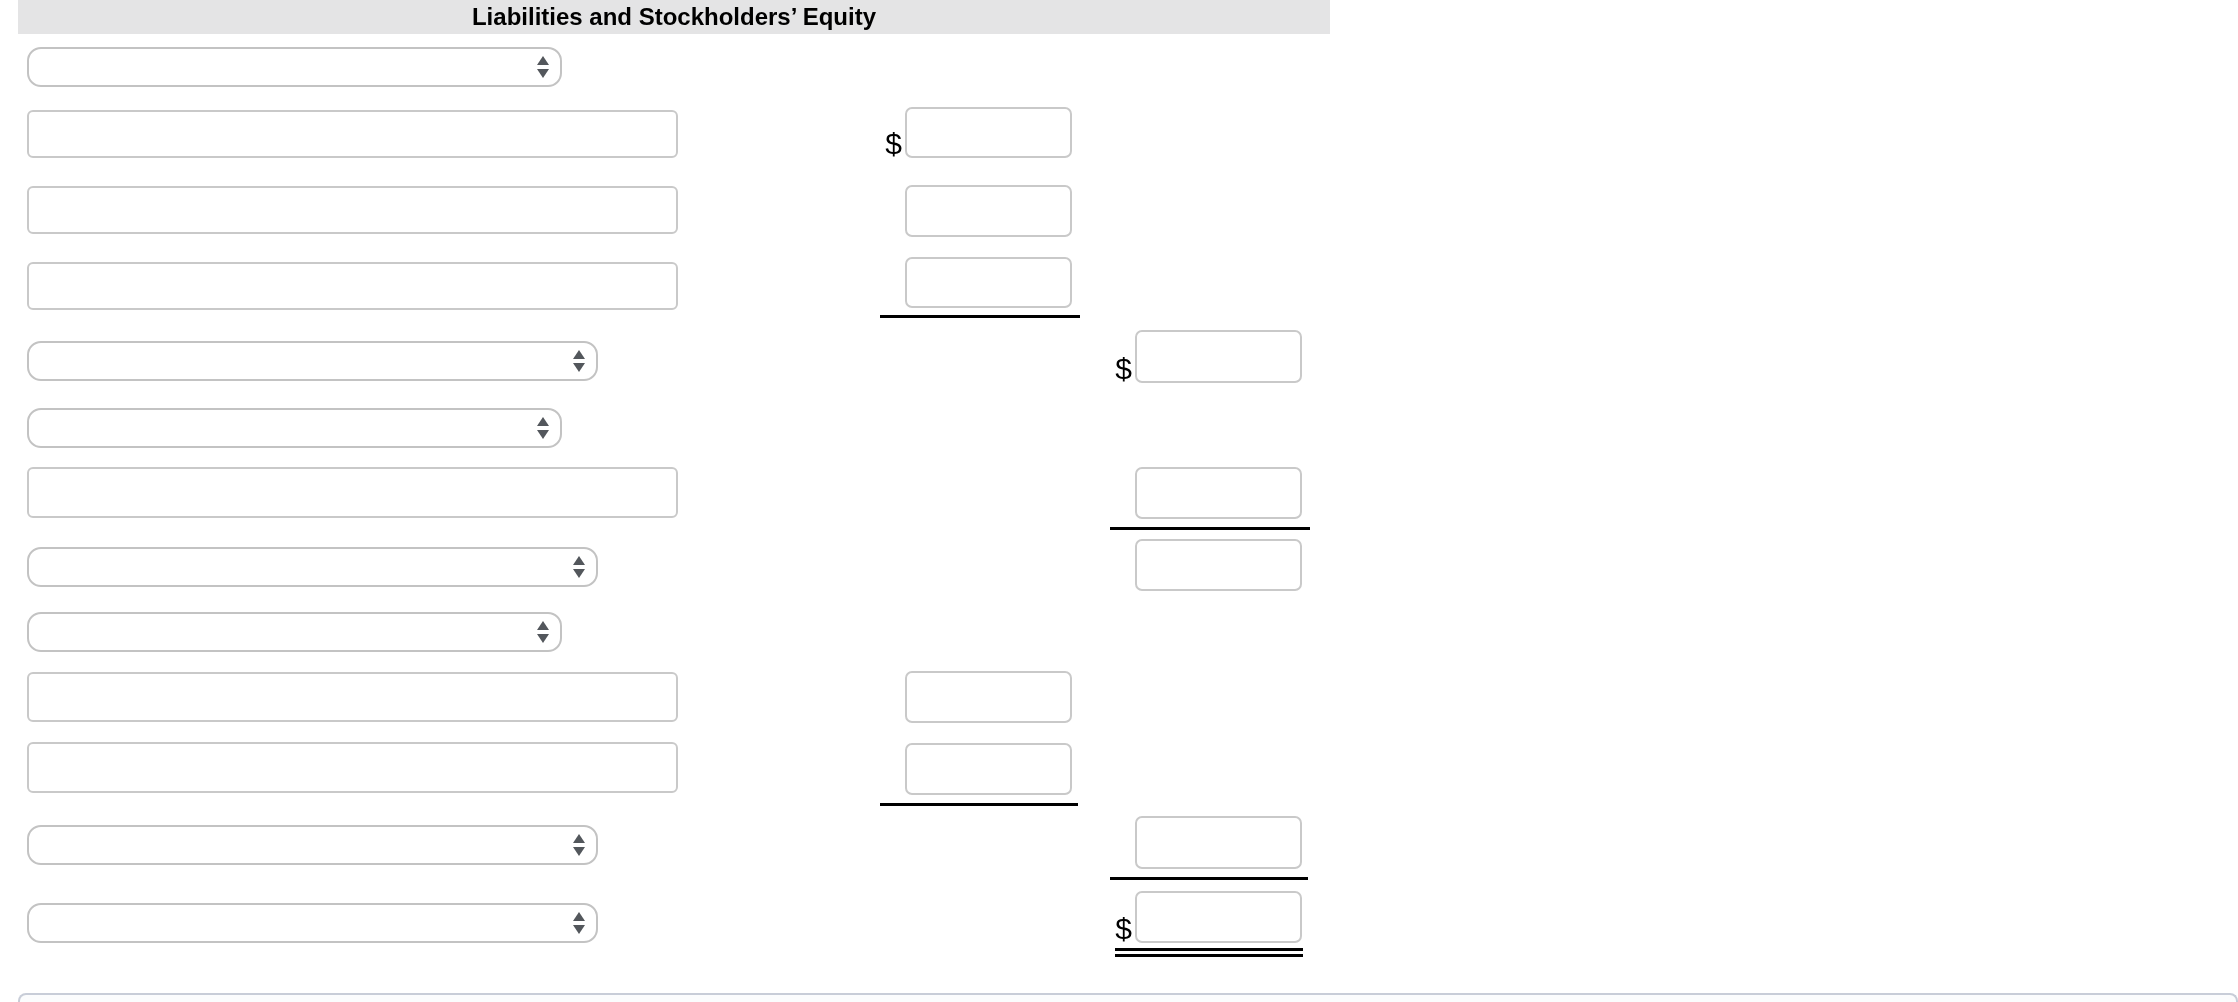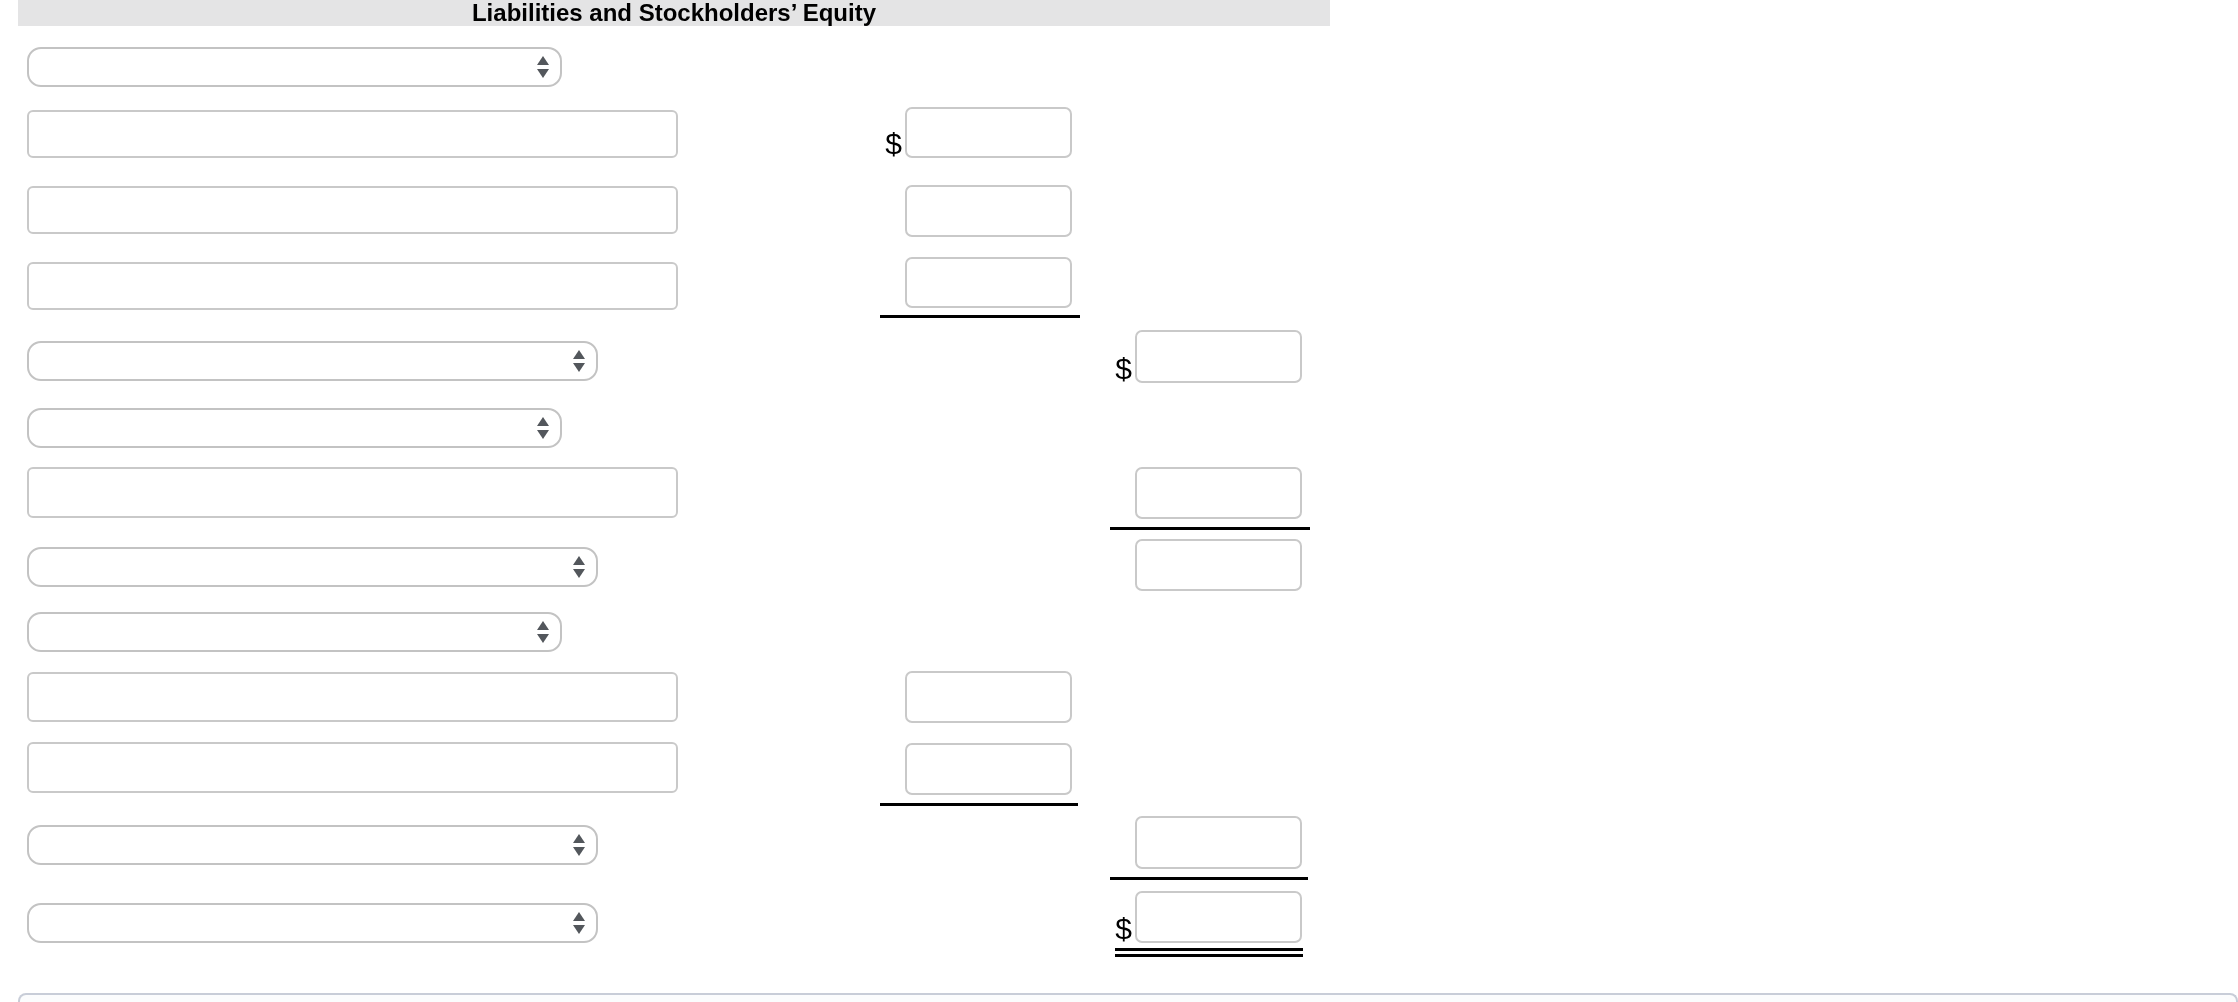--- a/index.html
+++ b/index.html
@@ -4,21 +4,21 @@
 <style>
   html,body{margin:0;padding:0;background:#ffffff;}
   .stage{
     position:relative;
     width:2238px;height:1002px;
     overflow:hidden;
     background:#ffffff;
     font-family:"Liberation Sans", sans-serif;
   }
   .header-bar{
-    position:absolute;left:18px;top:0;width:1312px;height:26px;
+    position:absolute;left:18px;top:0;width:1312px;height:34px;
     background:#e4e4e5;
     display:flex;align-items:center;justify-content:center;
   }
   .header-title{
     font-size:24px;font-weight:bold;color:#000;
     letter-spacing:0;white-space:nowrap;
   }
   
   .txt{
     position:absolute;

